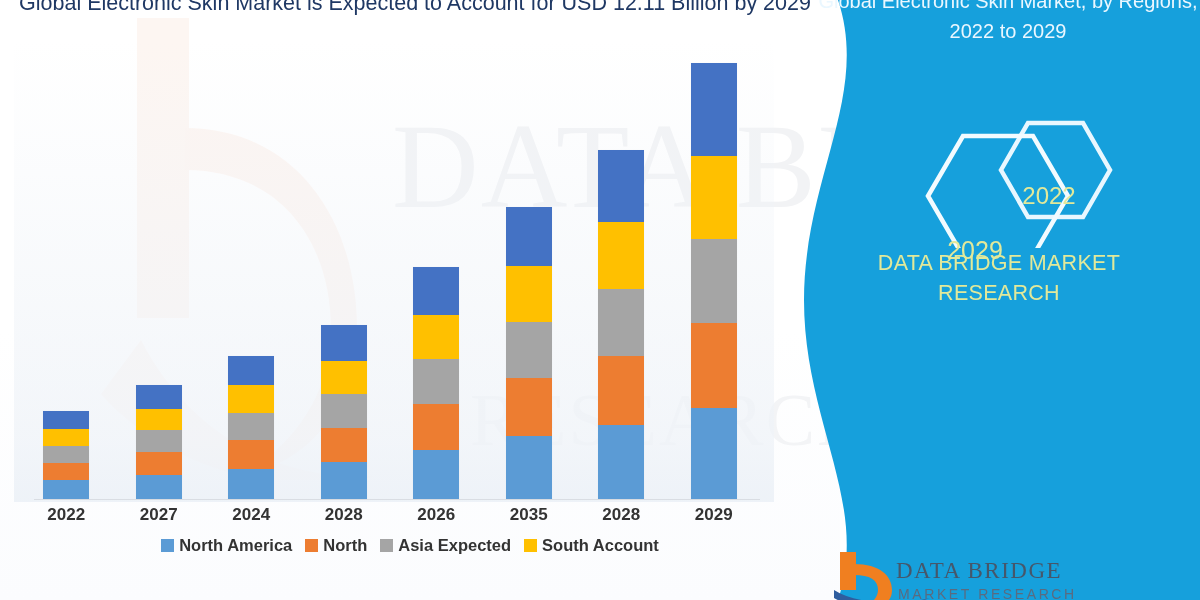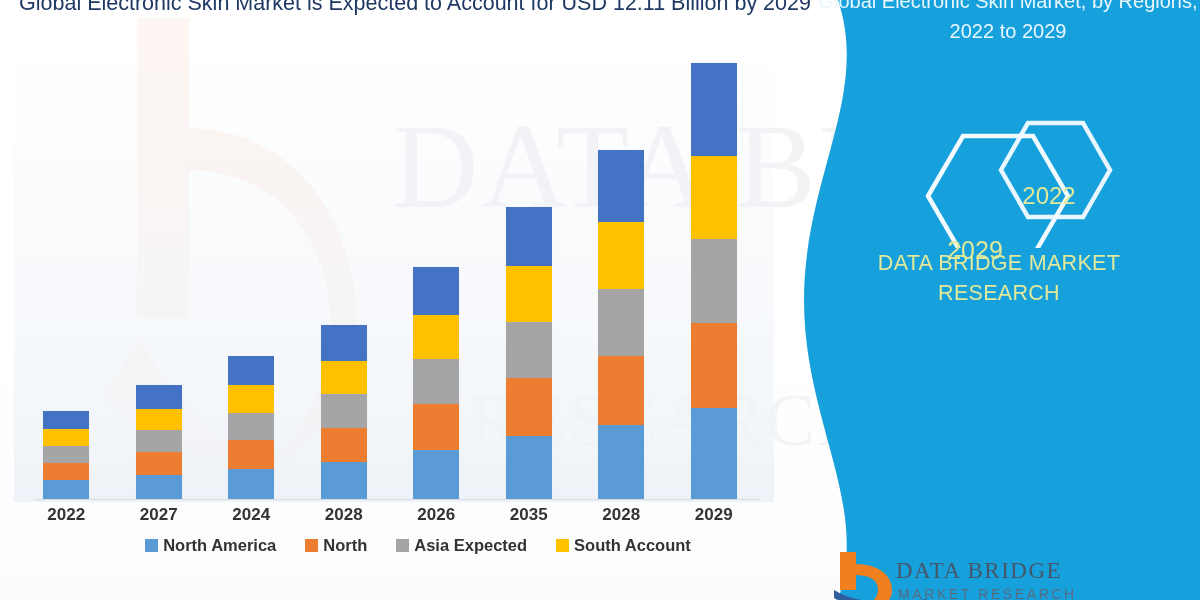--- a/index.html
+++ b/index.html
@@ -85,21 +85,21 @@
     width:86px;text-align:center;
     font-size:17px;font-weight:bold;color:#333333;
     font-family:"Liberation Sans", sans-serif;
   }
 
   .legend{
     position:absolute;left:20px;top:536px;width:780px;
     display:flex;align-items:center;justify-content:center;gap:13px;
     font-size:16.5px;font-weight:bold;color:#333333;
   }
-  .legend-item{display:flex;align-items:center;gap:5px;white-space:nowrap;margin-left:16px;}
+  .legend-item{display:flex;align-items:center;gap:5px;white-space:nowrap;}
   .legend-swatch{width:13px;height:13px;display:inline-block;}
 
   
   .right-panel{
     position:absolute;left:798px;top:0;width:402px;height:600px;
     overflow:hidden;
   }
   .right-bg{position:absolute;inset:0;}
   .right-content{position:absolute;inset:0;}
 

